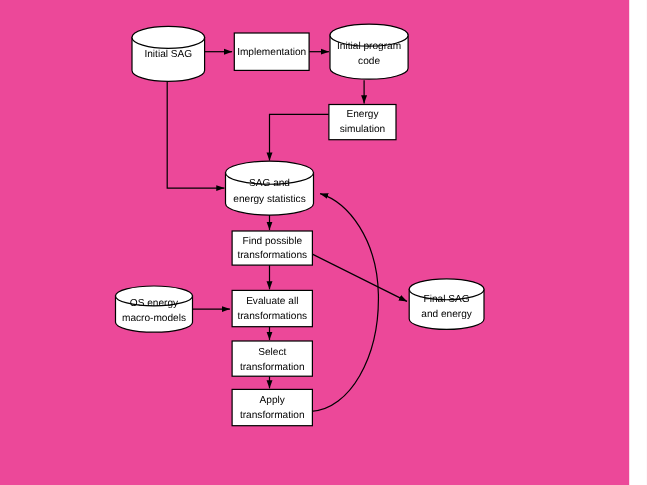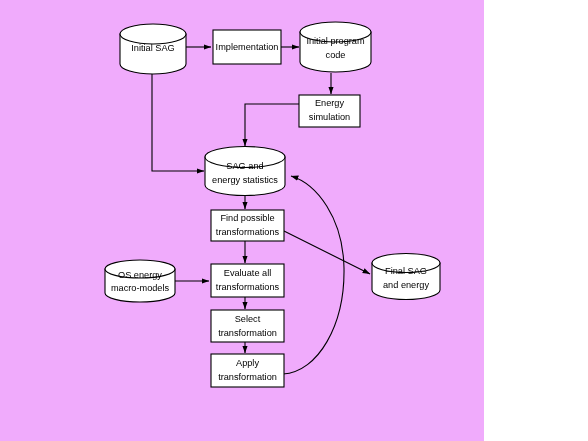--- a/index.html
+++ b/index.html
@@ -6,23 +6,23 @@
   html, body {
     margin: 0;
     padding: 0;
     background: #ffffff;
   }
   body {
     font-family: "Liberation Sans", "DejaVu Sans", sans-serif;
   }
   #canvas {
     position: relative;
-    width: 484px;
+    width: 572px;
     height: 441px;
-    background: #f0abfc;
+    background: #ec4899;
     overflow: hidden;
   }
   #diagram-svg {
     position: absolute;
     top: 0;
     left: 0;
     width: 588px;
     height: 441px;
   }
   .shape-stroke {

